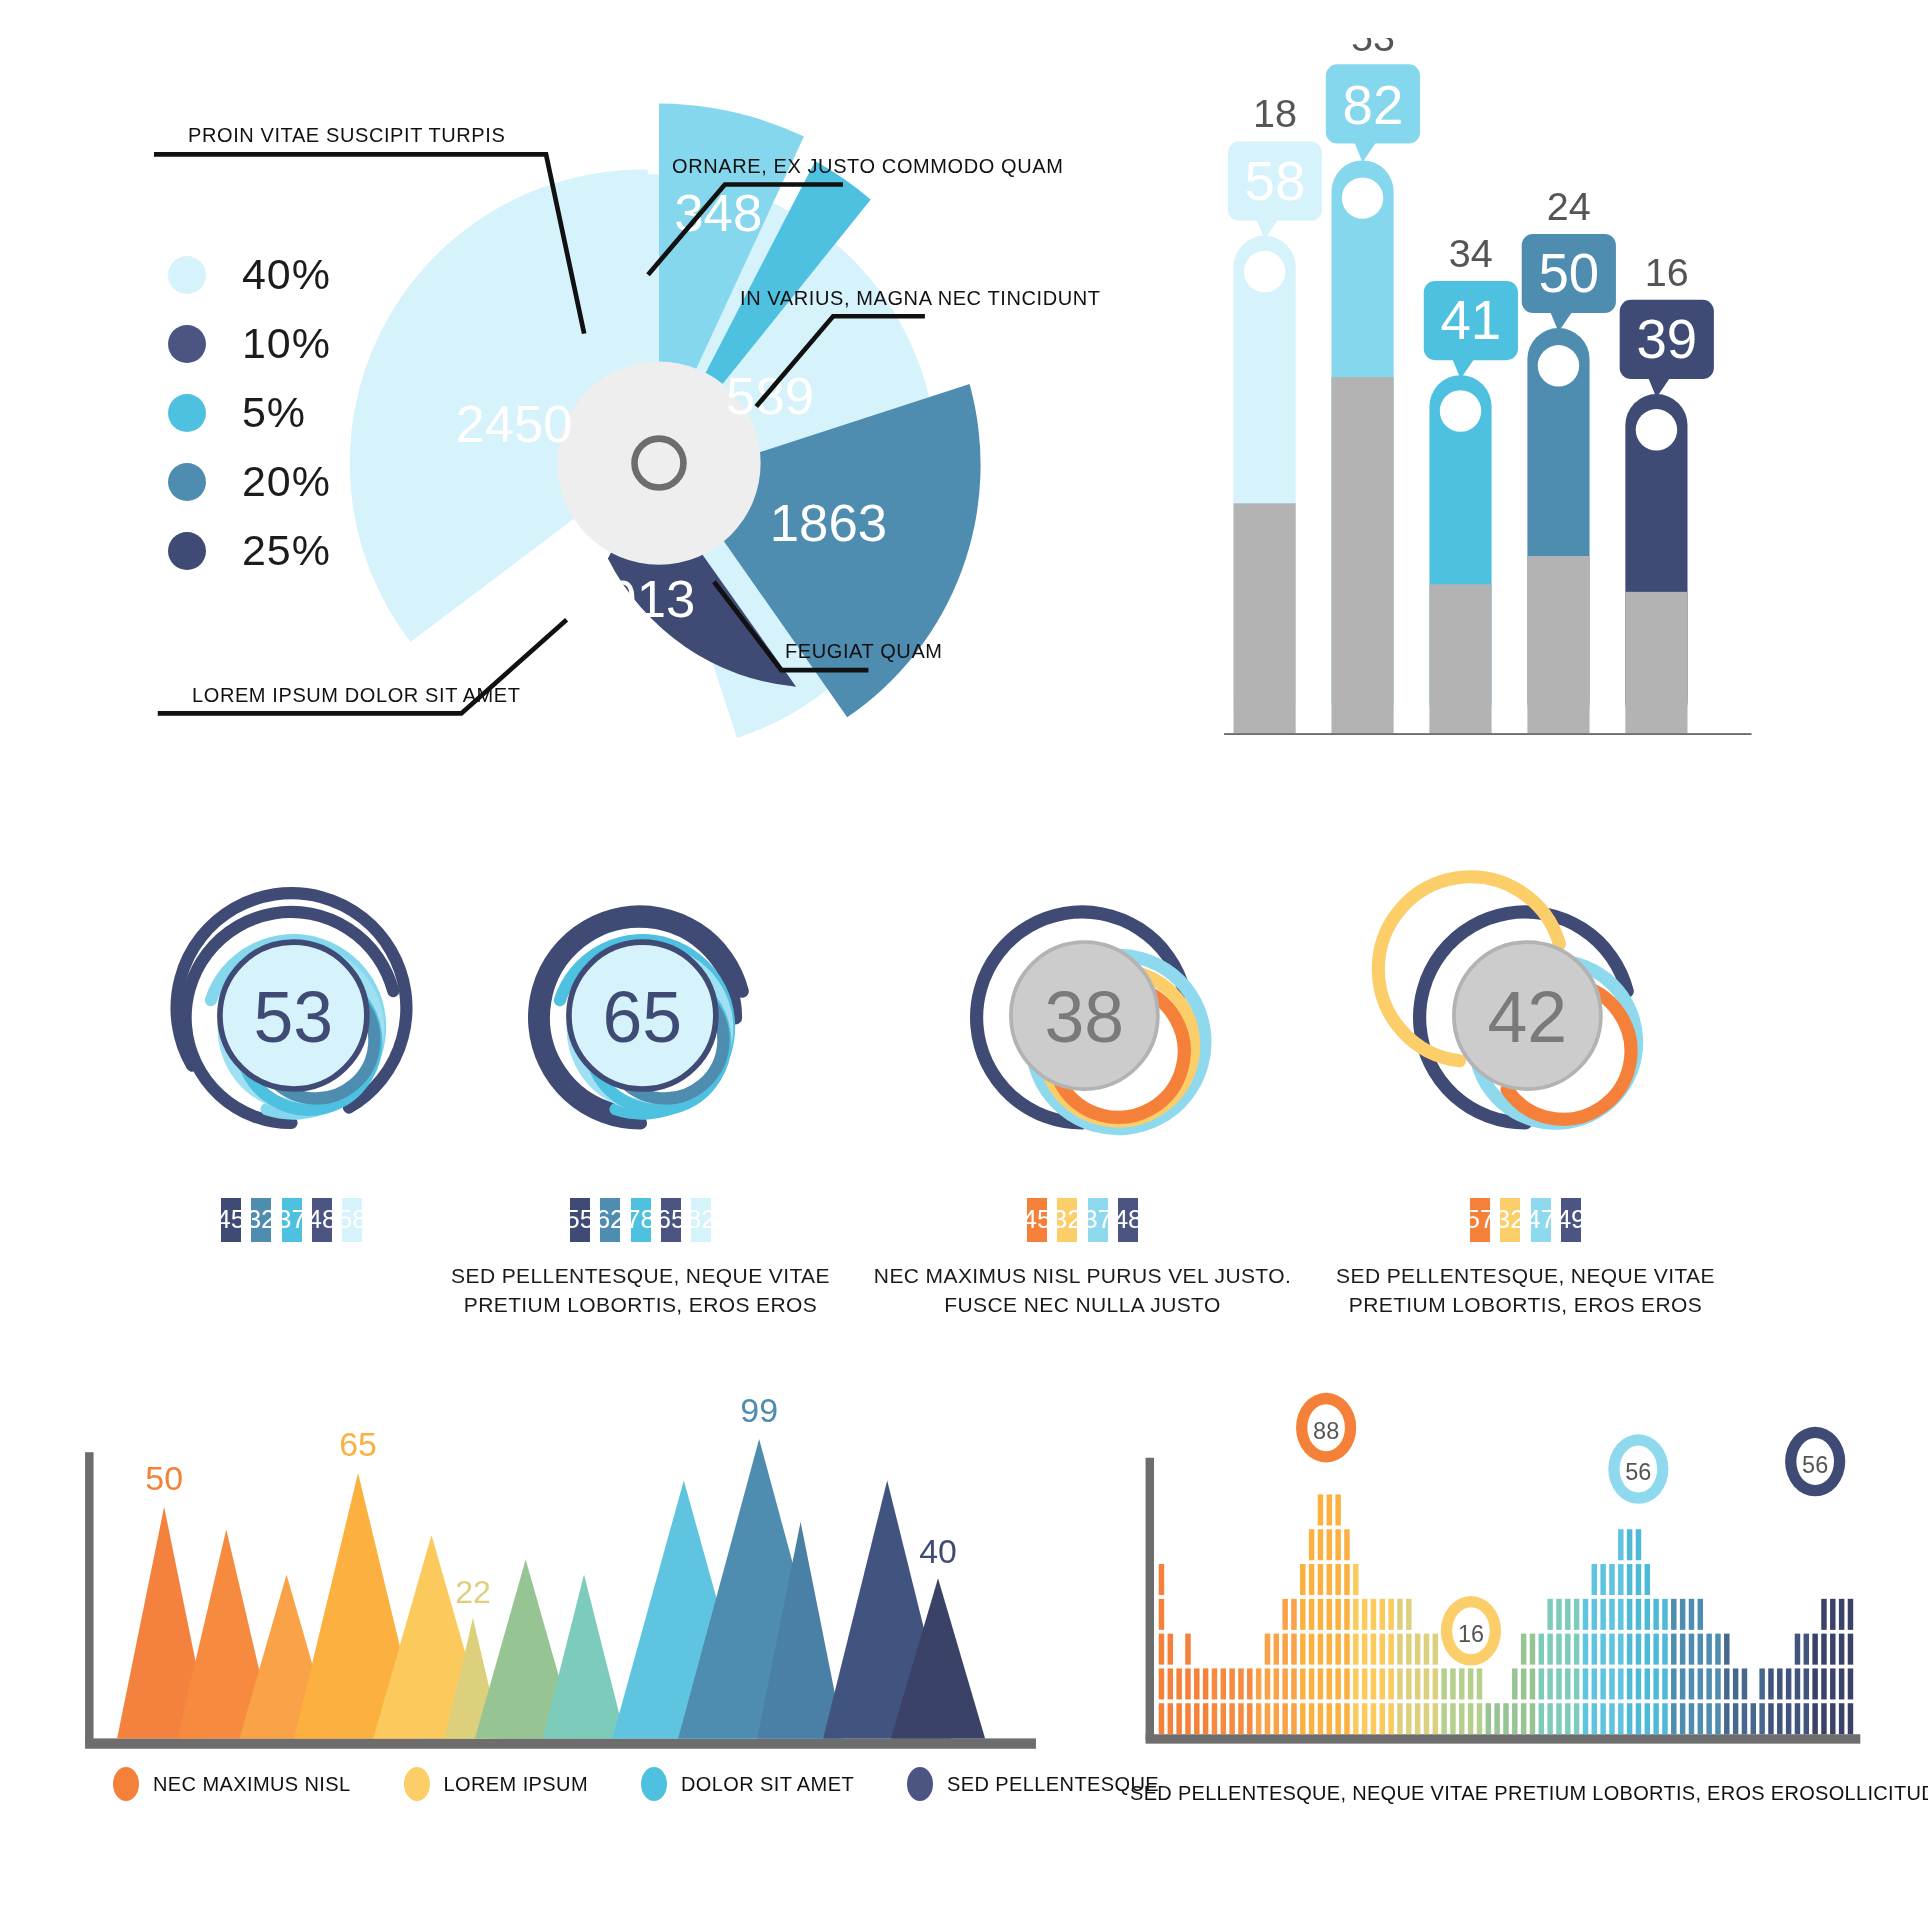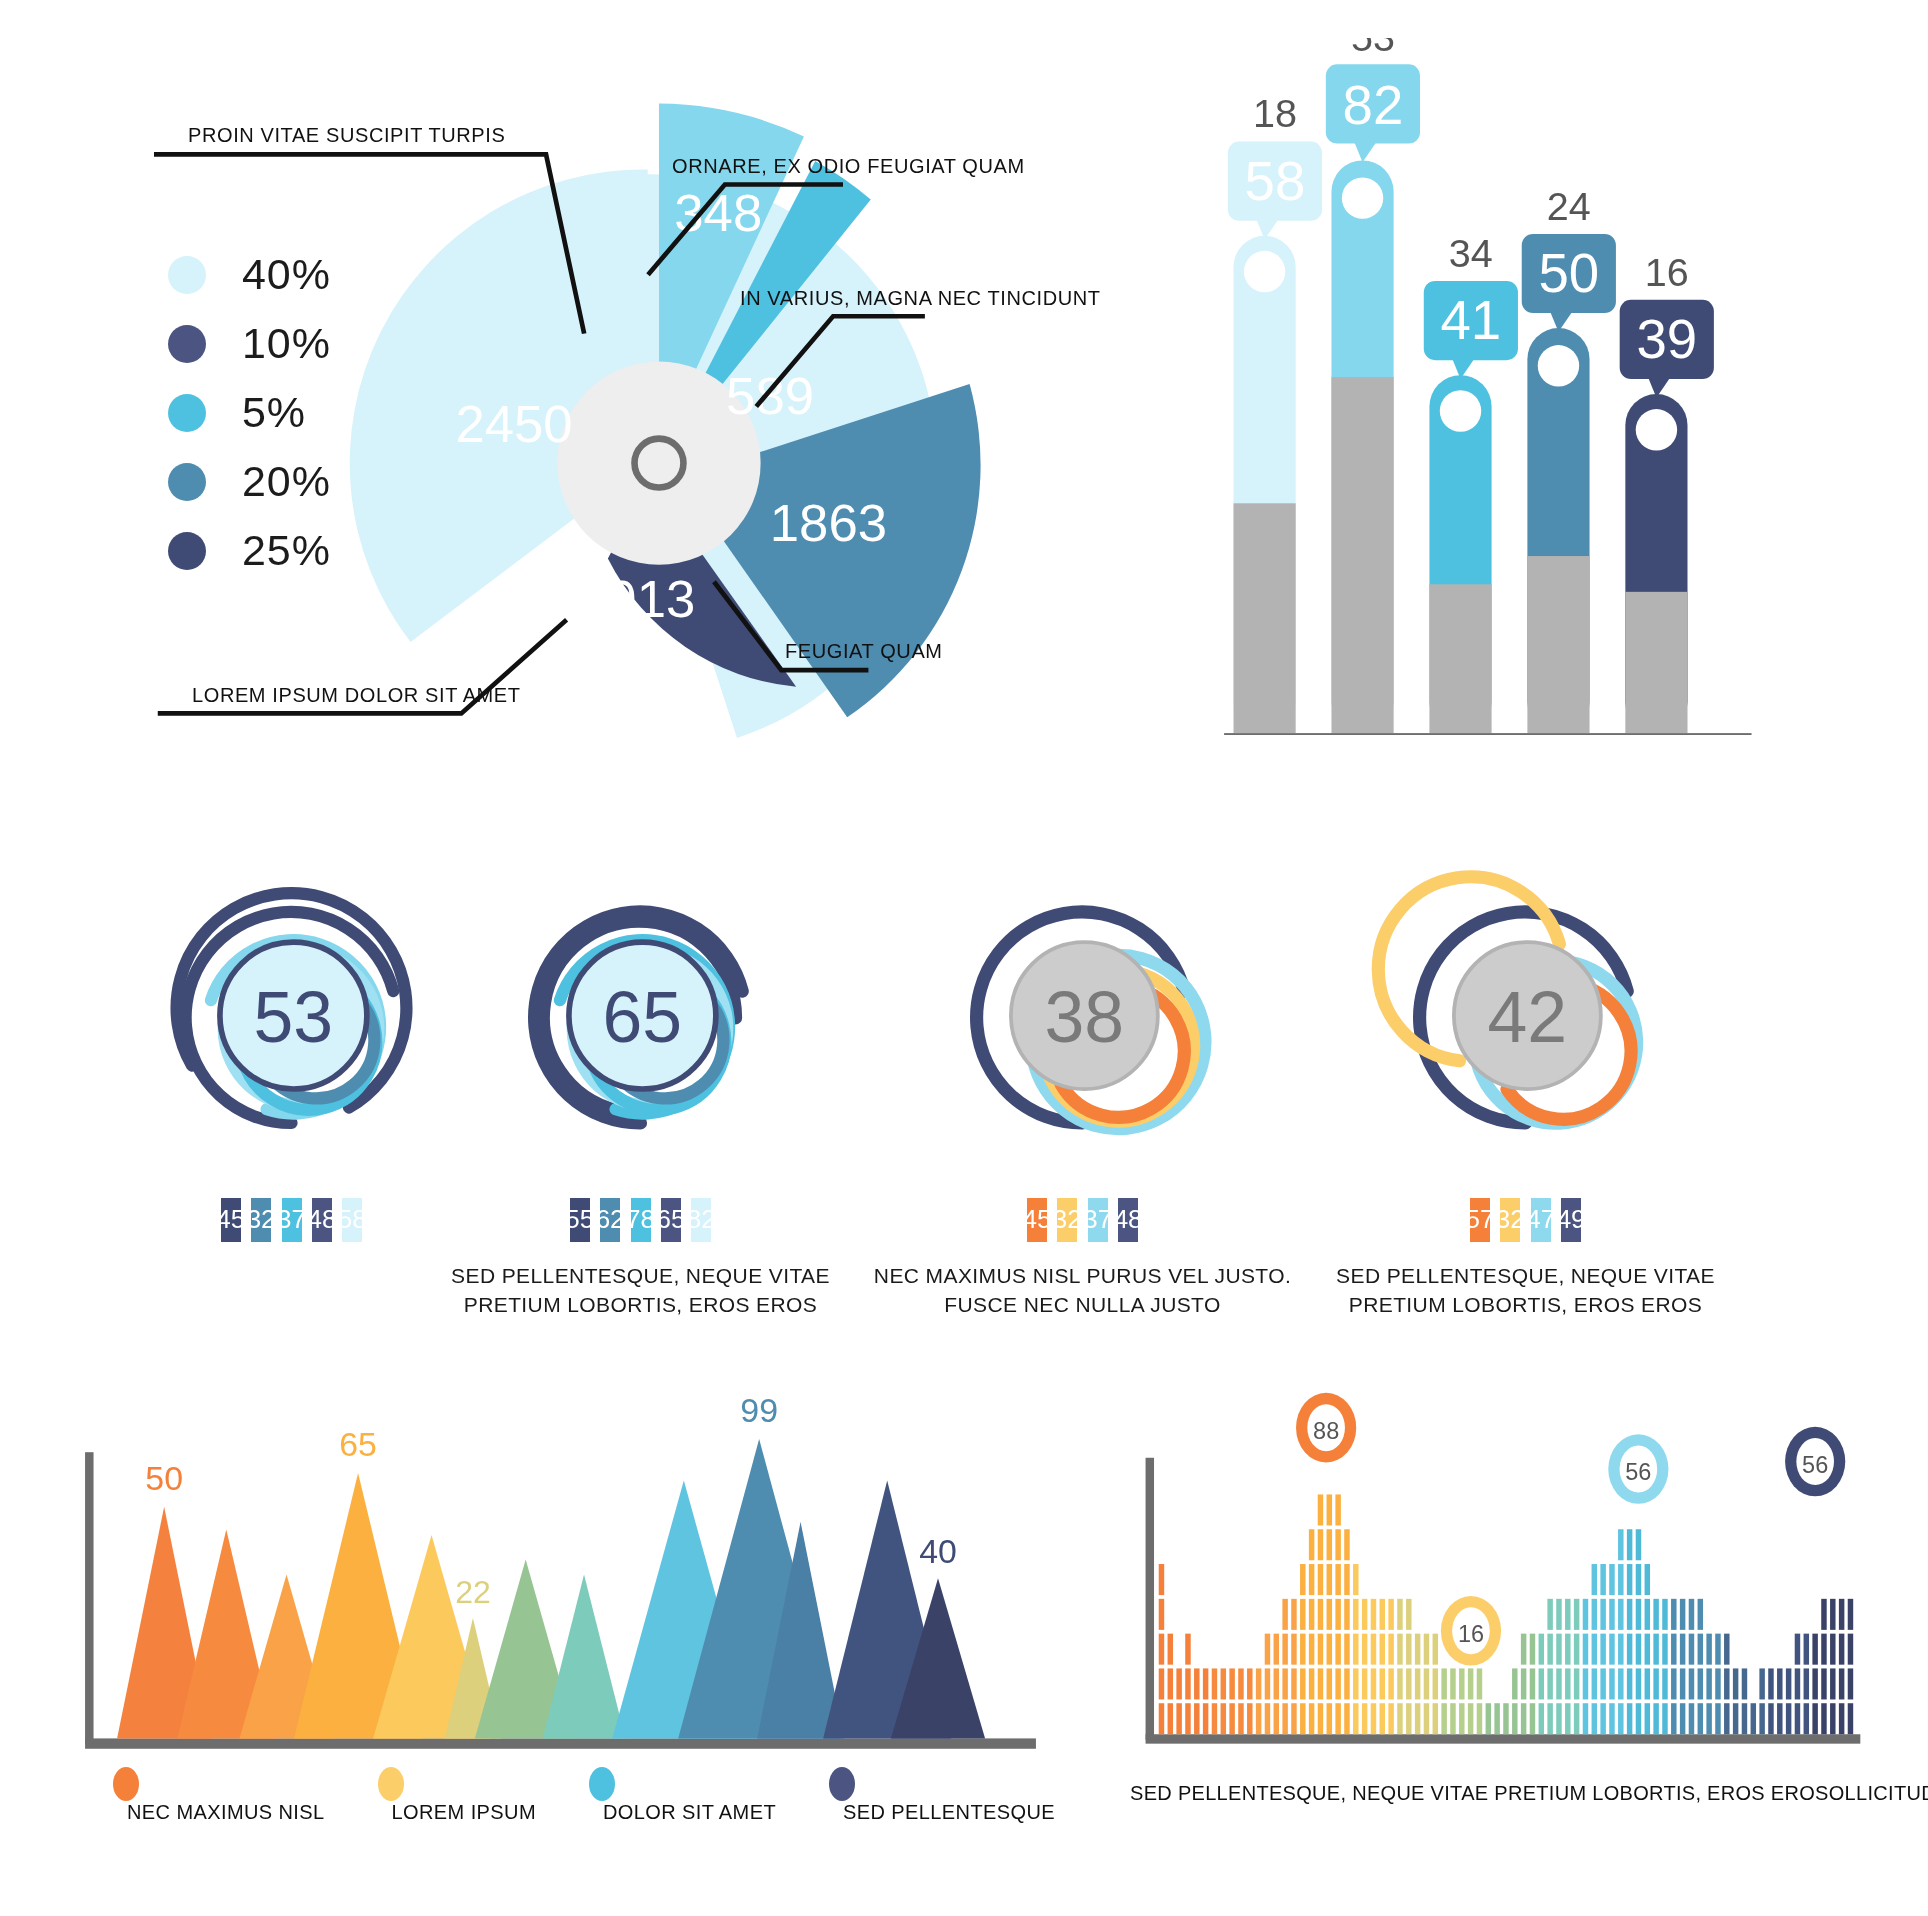--- a/index.html
+++ b/index.html
@@ -61,21 +61,21 @@
     text-align: center;
     font-size: 21px;
     line-height: 1.42;
     letter-spacing: 0.4px;
     color: #1a1a1a;
   }
 
   
   #mountain-section { position: absolute; left: 85px; top: 1375px; width: 951px; height: 490px; }
   .mt-legend { position: absolute; left: 28px; top: 392px; display: flex; align-items: center; }
-  .mt-legend-item { display: flex; align-items: flex-start; margin-right: 53px; flex-direction: column; }
+  .mt-legend-item { display: flex; align-items: center; margin-right: 53px; }
   .mt-dot { width: 26px; height: 34px; border-radius: 50%; flex: 0 0 auto; }
   .mt-label {
     margin-left: 14px;
     font-size: 20px;
     letter-spacing: 0.4px;
     color: #111;
     white-space: nowrap;
   }
 
   
@@ -129,21 +129,21 @@
       <g stroke="#111111" stroke-width="5" fill="none" stroke-linecap="square">
         <path d="M 166 164 L 580 164 L 620 352"></path>
         <path d="M 893 196 L 770 196 L 690 290"></path>
         <path d="M 980 336 L 885 336 L 805 430"></path>
         <path d="M 920 712 L 830 712 L 760 620"></path>
         <path d="M 170 758 L 490 758 L 600 660"></path>
       </g>
     </svg>
 
     <div class="callout-text" style="left:156px; top:124px;">PROIN VITAE SUSCIPIT TURPIS</div>
-    <div class="callout-text" style="left:640px; top:155px;">ORNARE, EX ODIO FEUGIAT QUAM</div>
+    <div class="callout-text" style="left:640px; top:155px;">ORNARE, EX JUSTO COMMODO QUAM</div>
     <div class="callout-text" style="left:708px; top:287px;">IN VARIUS, MAGNA NEC TINCIDUNT</div>
     <div class="callout-text" style="left:753px; top:640px;">FEUGIAT QUAM</div>
     <div class="callout-text" style="left:160px; top:684px;">LOREM IPSUM DOLOR SIT AMET</div>
 
     <div class="legend-list">
       <div class="legend-row">
         <span class="legend-dot" style="background:#d6f2fb"></span>
         <span class="legend-pct">40%</span>
       </div>
       <div class="legend-row">

